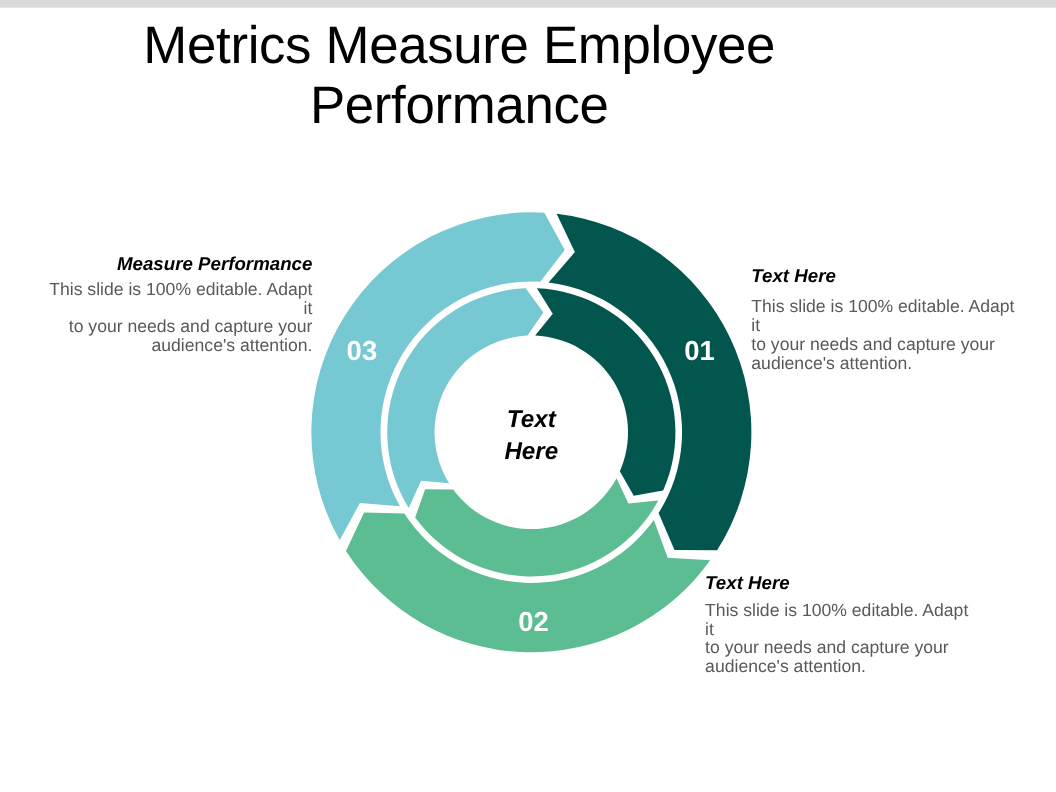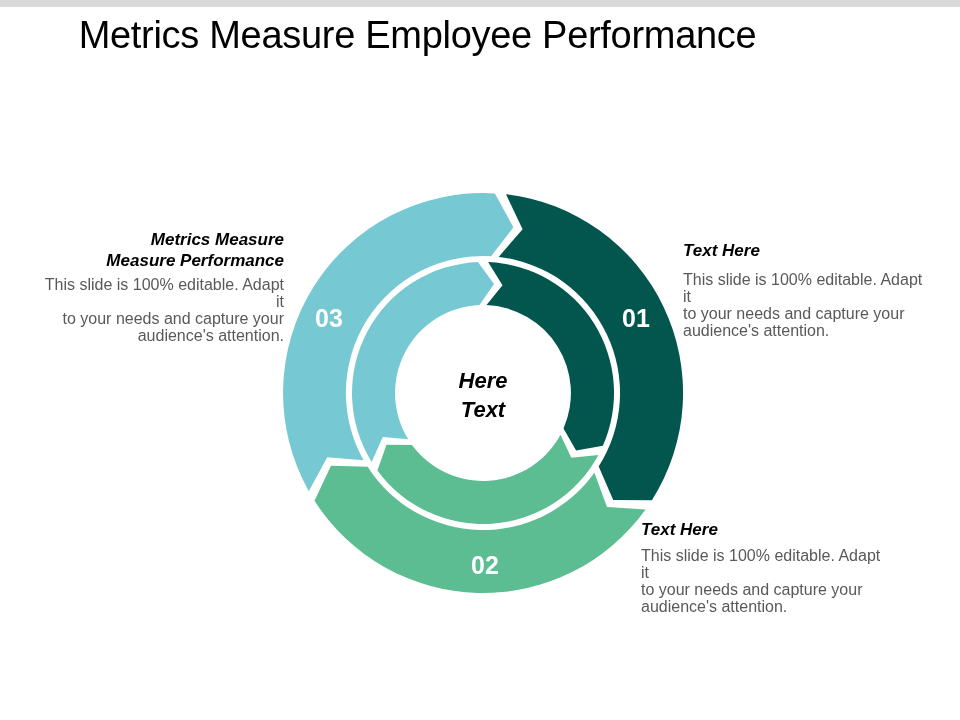--- a/index.html
+++ b/index.html
@@ -3,21 +3,21 @@
   <meta charset="utf-8">
   <style>
     html, body { margin: 0; padding: 0; }
     body {
       width: 960px; height: 720px; position: relative; overflow: hidden;
       background: #ffffff; font-family: "Liberation Sans", sans-serif;
     }
     .topbar { position: absolute; left: 0; top: 0; width: 960px; height: 7px; background: #d9d9d9; }
     .title {
       position: absolute; left: 0; top: 14px; width: 835px; text-align: center;
-      font-size: 38px; color: #000; font-family: "Liberation Sans", sans-serif; letter-spacing: -0.3px;
+      font-size: 48px; color: #000; font-family: "Liberation Sans", sans-serif; letter-spacing: -0.3px;
     }
     .block { position: absolute; }
     .block .head {
       font-weight: bold; font-style: italic; font-size: 17px; color: #000; line-height: 21px;
     }
     .block .body {
       font-size: 16px; color: #595959; line-height: 17px;
     }
     .block.left { left: 40px; top: 229px; width: 244px; text-align: right; }
     .block.left .body { margin-top: 5px; }
@@ -48,27 +48,26 @@
     <path id="seg-inner-01" d="M 488.1 262.1 A 131 131 0 0 1 602.9 445.8 L 576.1 450.6 L 563.5 428.4 A 88 88 0 0 0 486.5 305.1 L 502.5 285.2 Z" fill="#03564e"></path>
     <path id="seg-inner-02" d="M 598.4 455.0 A 131 131 0 0 1 377.4 470.5 L 386.5 444.8 L 412.0 445.0 A 88 88 0 0 0 560.5 434.7 L 571.3 457.7 Z" fill="#5bbd91"></path>
     <path id="seg-inner-03" d="M 371.6 461.9 A 131 131 0 0 1 477.9 262.1 L 494.0 284.1 L 479.5 305.1 A 88 88 0 0 0 408.2 439.3 L 382.8 437.1 Z" fill="#76c8d2"></path>
   </g>
   <text id="num-01" class="num" text-anchor="middle" x="636" y="327">01</text>
   <text id="num-02" class="num" text-anchor="middle" x="485" y="574">02</text>
   <text id="num-03" class="num" text-anchor="middle" x="329" y="327">03</text>
 </svg>
 
 <div class="center-text">
+  <div>Text</div>
   <div>Here</div>
-  <div>Text</div>
 </div>
 
 <div class="block left">
   <div class="head">
-    <div>Metrics Measure</div>
     <div>Measure Performance</div>
   </div>
   <div class="body">
     <div>This slide is 100% editable. Adapt it</div>
     <div>to your needs and capture your</div>
     <div>audience's attention.</div>
   </div>
 </div>
 
 <div class="block r1">

